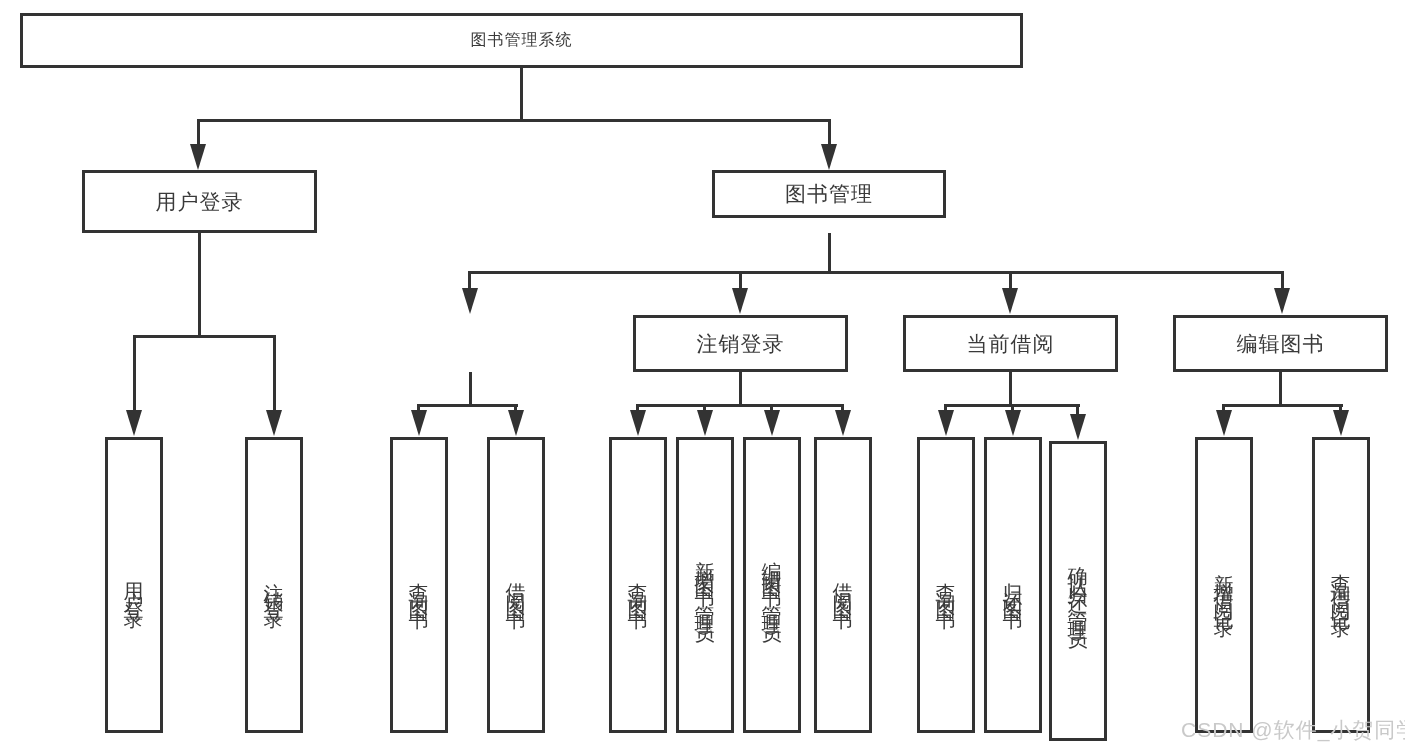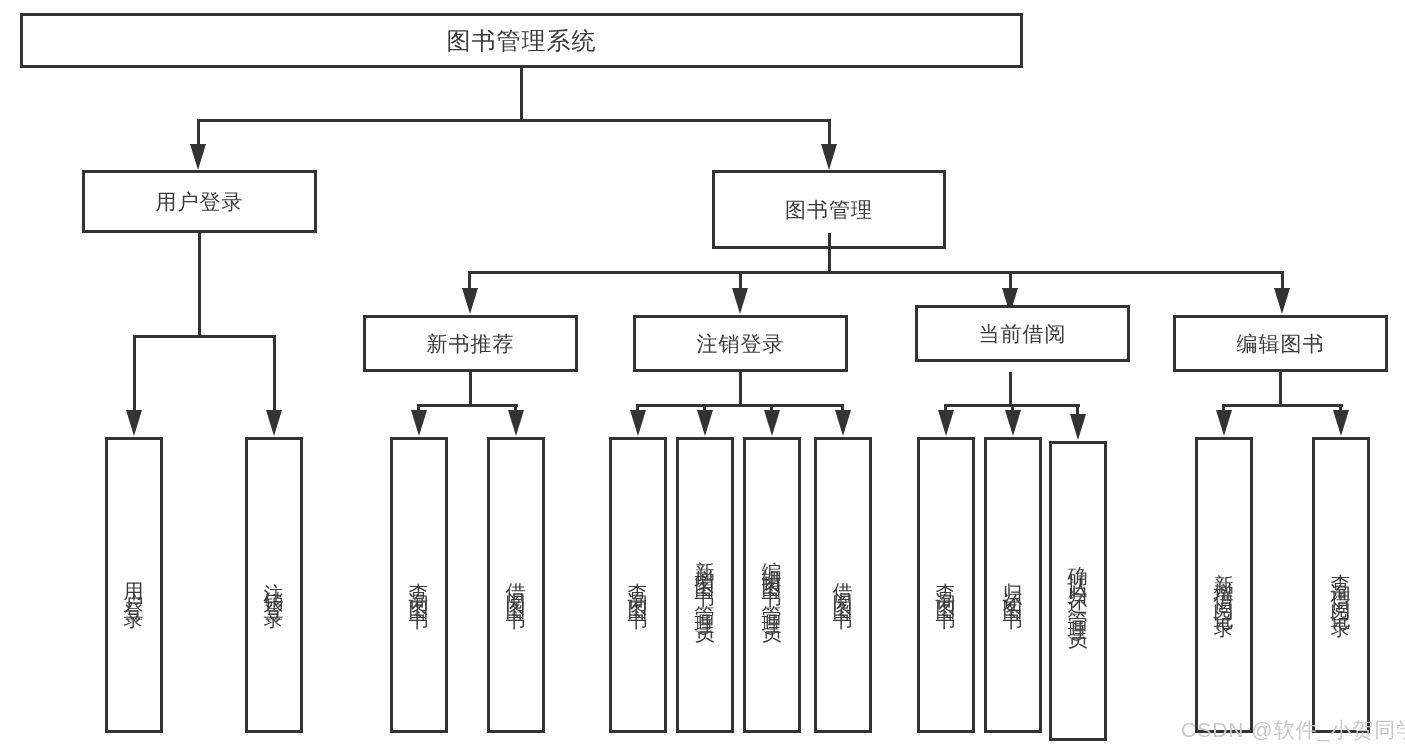--- a/index.html
+++ b/index.html
@@ -25,21 +25,21 @@
     position: absolute;
     background: var(--bg);
     border: 3px solid var(--line);
     display: flex;
     align-items: center;
     justify-content: center;
     font-size: 21px;
     color: var(--text);
     letter-spacing: 1px;
   }
-  .hbox.root { font-size: 24px; }
+  .hbox.root { font-size: 16px; }
   
   .vbox {
     position: absolute;
     background: var(--bg);
     border: 3px solid var(--line);
     display: flex;
     align-items: center;
     justify-content: center;
   }
   .vbox span {
@@ -81,21 +81,21 @@
   <div>
     <div class="seg-v" style="left:520px; top:68px; height:54px;"></div>
     <div class="seg-h" style="left:197px; top:119px; width:634px;"></div>
     <div class="seg-v" style="left:197px; top:119px; height:30px;"></div>
     <div class="arrowhead" style="left:190px; top:144px;"></div>
     <div class="seg-v" style="left:828px; top:119px; height:30px;"></div>
     <div class="arrowhead" style="left:821px; top:144px;"></div>
   </div>
 
   <div class="hbox" style="left:82px; top:170px; width:235px; height:63px;">用户登录</div>
-  <div class="hbox" style="left:712px; top:170px; width:234px; height:79px;text-align:right;">图书管理</div>
+  <div class="hbox" style="left:712px; top:170px; width:234px; height:48px;text-align:right;">图书管理</div>
 
   <div>
     <div class="seg-v" style="left:198px; top:233px; height:105px;"></div>
     <div class="seg-h" style="left:133px; top:335px; width:143px;"></div>
     <div class="seg-v" style="left:133px; top:335px; height:78px;"></div>
     <div class="arrowhead" style="left:126px; top:410px;"></div>
     <div class="seg-v" style="left:273px; top:335px; height:78px;"></div>
     <div class="arrowhead" style="left:266px; top:410px;"></div>
   </div>
 
@@ -105,23 +105,22 @@
     <div class="seg-v" style="left:468px; top:271px; height:22px;"></div>
     <div class="arrowhead" style="left:462px; top:288px;"></div>
     <div class="seg-v" style="left:739px; top:271px; height:22px;"></div>
     <div class="arrowhead" style="left:732px; top:288px;"></div>
     <div class="seg-v" style="left:1009px; top:271px; height:22px;"></div>
     <div class="arrowhead" style="left:1002px; top:288px;"></div>
     <div class="seg-v" style="left:1281px; top:271px; height:22px;"></div>
     <div class="arrowhead" style="left:1274px; top:288px;"></div>
   </div>
 
-  <div class="hbox" style="left:363px; top:315px; width:215px; height:57px;">新书推荐</div>
   <div class="hbox" style="left:633px; top:315px; width:215px; height:57px;">注销登录</div>
-  <div class="hbox" style="left:903px; top:305px; width:215px; height:57px;margin-left:12px;">当前借阅</div>
+  <div class="hbox" style="left:903px; top:315px; width:215px; height:57px;">当前借阅</div>
   <div class="hbox" style="left:1173px; top:315px; width:215px; height:57px;">编辑图书</div>
 
   <div>
     <div class="seg-v" style="left:469px; top:372px; height:35px;"></div>
     <div class="seg-h" style="left:417px; top:404px; width:101px;"></div>
     <div class="seg-v" style="left:417px; top:404px; height:12px;"></div>
     <div class="arrowhead" style="left:411px; top:410px;"></div>
     <div class="seg-v" style="left:514px; top:404px; height:12px;"></div>
     <div class="arrowhead" style="left:508px; top:410px;"></div>
   </div>

